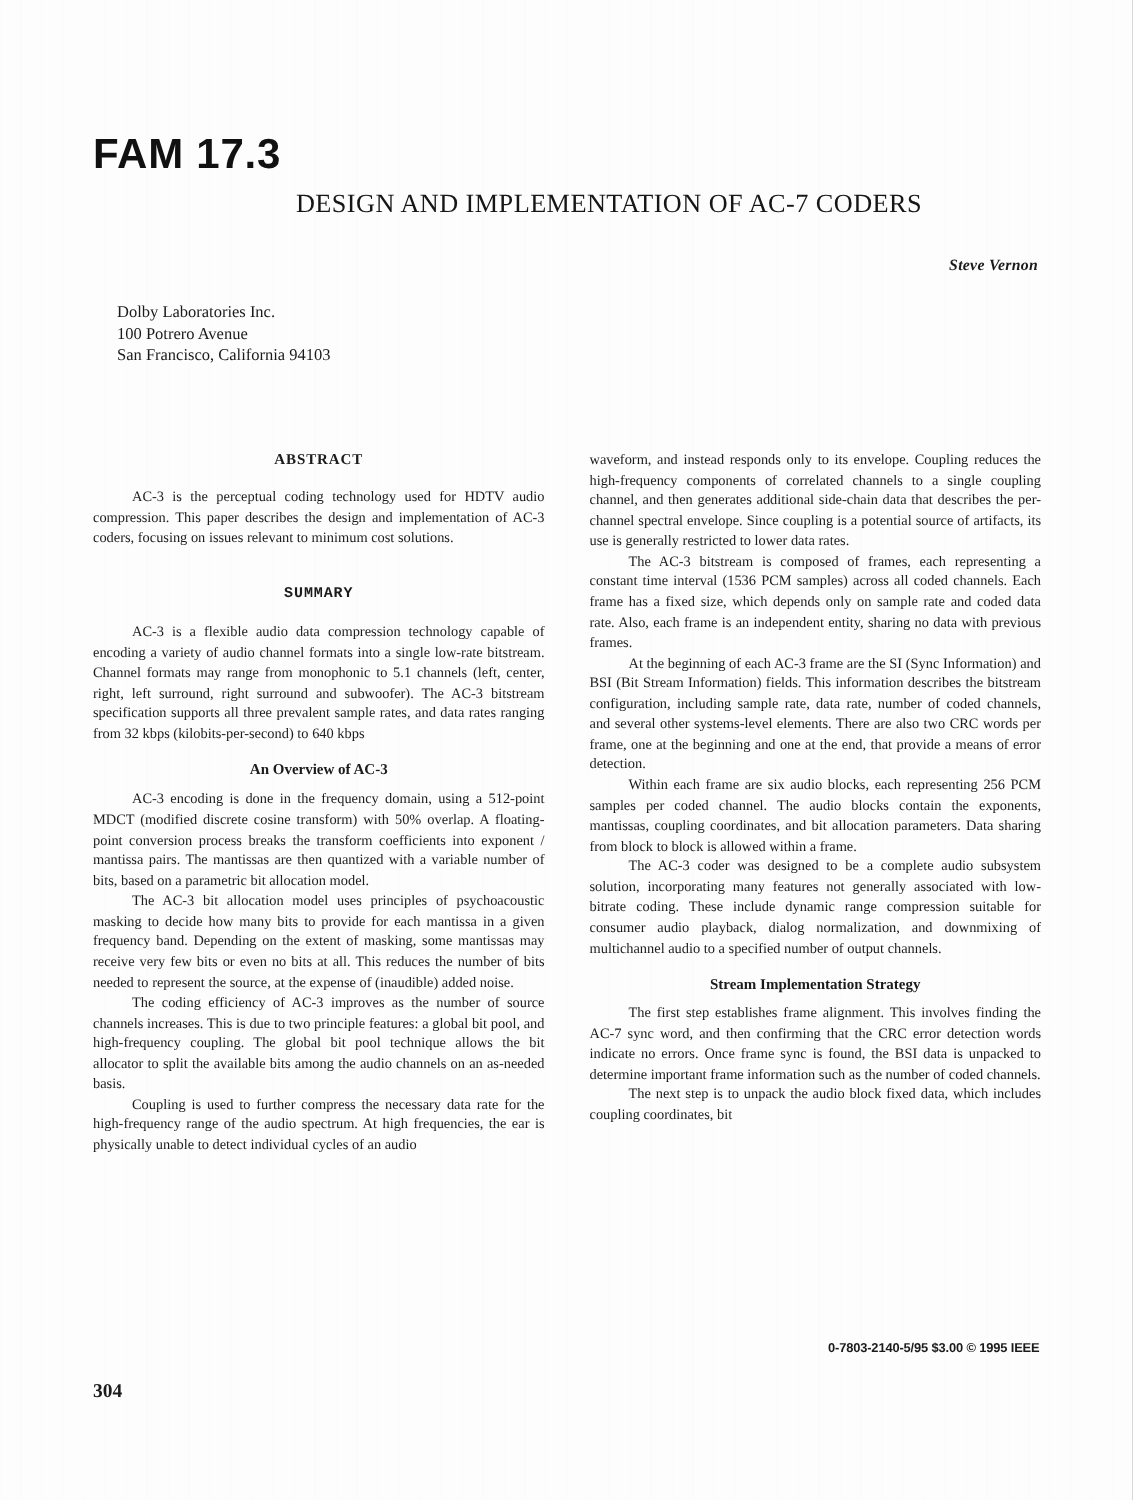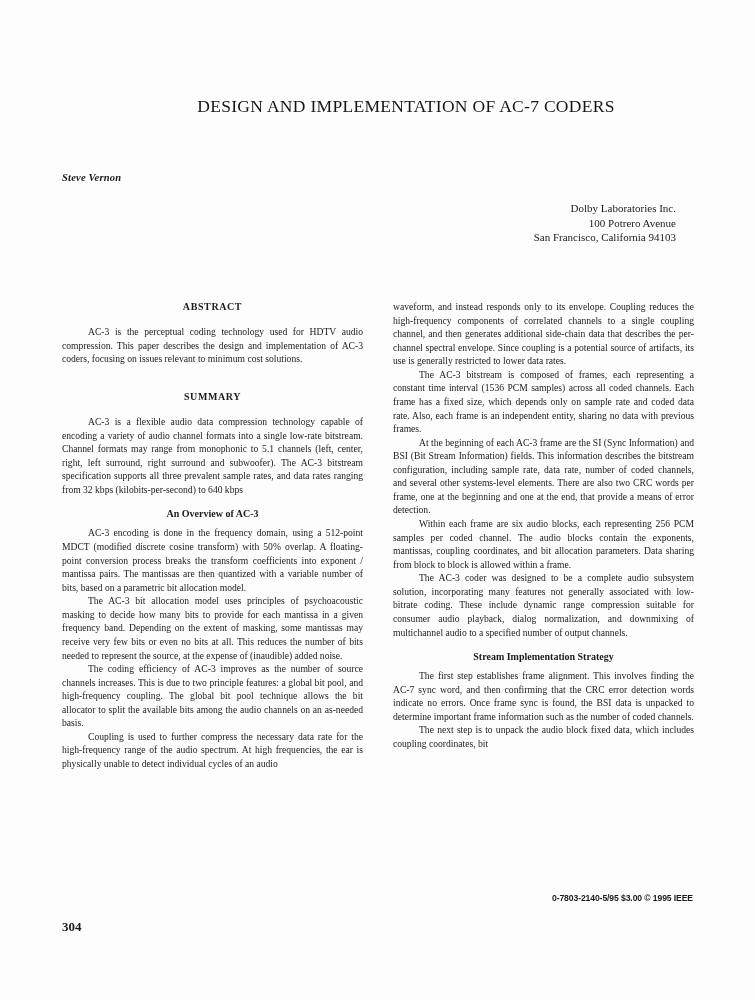--- a/index.html
+++ b/index.html
@@ -51,33 +51,33 @@
     letter-spacing: 0.3px;
     color: #161616;
     padding-left: 58px;
   }
 
   .author {
     position: absolute;
     left: 62px;
     top: 172px;
     width: 630px;
-    text-align: left;
+    text-align: right;
     font-style: italic;
     font-weight: bold;
     font-size: 10.5px;
     color: #1a1a1a;
     letter-spacing: 0.2px;
   }
   .affiliation {
     position: absolute;
-    left: 46px;
+    left: 78px;
     top: 201px;
     width: 630px;
-    text-align: right;
+    text-align: left;
     font-size: 11px;
     line-height: 1.32;
     color: #1a1a1a;
   }
 
   
   .columns {
     position: absolute;
     left: 62px;
     top: 268px;
@@ -148,38 +148,39 @@
         rgba(0,0,0,0.10) 14px);
   }
 </style>
 </head>
 <body>
 
 <div class="page">
   <div class="sheet"></div>
 
   <div class="masthead">
+    <div class="fam-number">FAM 17.3</div>
     <div class="paper-title">DESIGN AND IMPLEMENTATION OF AC-7 CODERS</div>
   </div>
 
   <div class="author">Steve Vernon</div>
 
   <div class="affiliation">
     <div>Dolby Laboratories Inc.</div>
     <div>100 Potrero Avenue</div>
     <div>San Francisco, California  94103</div>
   </div>
 
   <div class="columns">
 
     <div class="col">
       <div class="sec-head">ABSTRACT</div>
       <p class="para">AC-3 is the perceptual coding technology used for HDTV audio compression.  This paper describes the design and implementation of AC-3 coders, focusing on issues relevant to minimum cost solutions.</p>
 
-      <div class="sec-head" style="margin-top:24px;">SUMMARY</div>
+      <div class="sec-head" style="margin-top:24px;font-family:Liberation Mono, monospace;">SUMMARY</div>
       <p class="para">AC-3 is a flexible audio data compression technology capable of encoding a variety of audio channel formats into a single low-rate bitstream. Channel formats may range from monophonic to 5.1 channels (left, center, right, left surround, right surround and subwoofer).   The AC-3 bitstream specification supports all three prevalent sample rates, and data rates ranging from 32 kbps (kilobits-per-second) to 640 kbps</p>
 
       <div class="sub-head">An Overview of AC-3</div>
       <p class="para">AC-3 encoding is done in the frequency domain, using a 512-point MDCT (modified discrete cosine transform) with 50% overlap.  A floating-point conversion process breaks the transform coefficients into exponent / mantissa pairs. The mantissas are then quantized with a variable number of bits, based on a parametric bit allocation model.</p>
       <p class="para">The AC-3 bit allocation model uses principles of psychoacoustic masking to decide how many bits to provide for each mantissa in a given frequency band. Depending on the extent of masking, some mantissas may receive very few bits or even no bits at all.  This reduces the number of bits needed to represent the source, at the expense of (inaudible) added noise.</p>
       <p class="para">The coding efficiency of AC-3 improves as the number of source channels increases.   This is due to two principle features: a global bit pool, and high-frequency coupling.    The global bit pool technique allows the bit allocator to split the available bits among the audio channels on an as-needed basis.</p>
       <p class="para">Coupling is used to further compress the necessary data rate for the high-frequency range of the audio spectrum.    At high frequencies, the ear is physically unable to detect individual cycles of an audio</p>
     </div>
 
     <div class="col">

